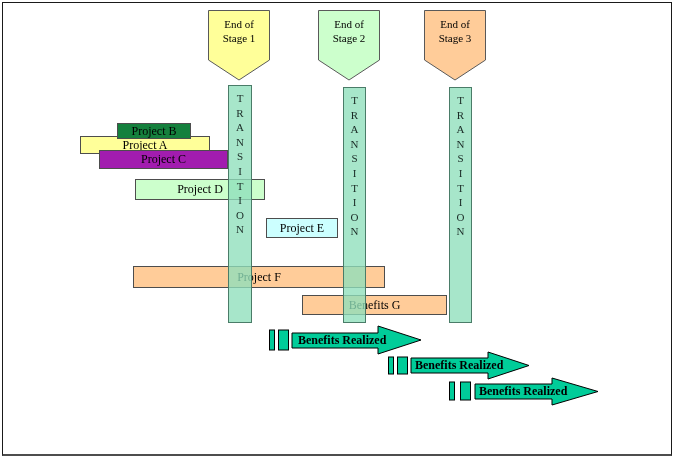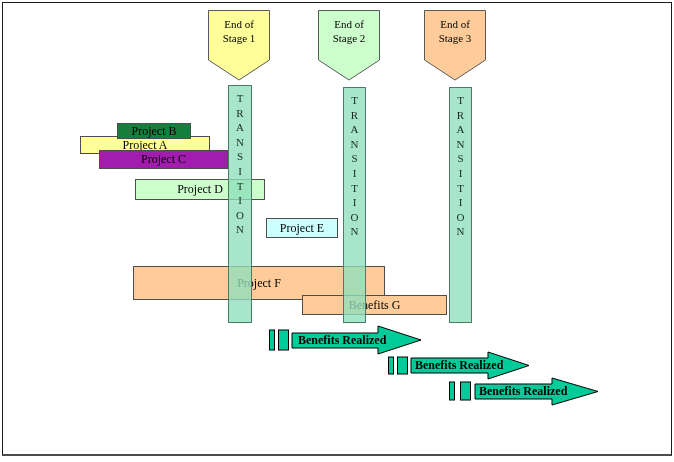--- a/index.html
+++ b/index.html
@@ -73,21 +73,21 @@
   </div>
   <div class="project" style="left: 99px; top: 150px; width: 129px; height: 19px; background-color: #a21caf;">
     <span>Project C</span>
   </div>
   <div class="project" style="left: 135px; top: 179px; width: 130px; height: 21px; background-color: rgb(204, 255, 204);">
     <span>Project D</span>
   </div>
   <div class="project" style="left: 266px; top: 218px; width: 72px; height: 20px; background-color: rgb(204, 255, 255);">
     <span>Project E</span>
   </div>
-  <div class="project" style="left: 133px; top: 266px; width: 252px; height: 34px; background-color: rgb(255, 204, 153);">
+  <div class="project" style="left: 133px; top: 266px; width: 252px; height: 22px; background-color: rgb(255, 204, 153);">
     <span>Project F</span>
   </div>
   <div class="project" style="left: 302px; top: 295px; width: 145px; height: 20px; background-color: rgb(255, 204, 153);">
     <span>Benefits G</span>
   </div>
 
   <div class="transition" style="left: 228px; top: 85px; width: 24px; height: 238px; background-color: rgba(142, 223, 187, 0.78);">
     <div class="transition-letters">T
 R
 A

